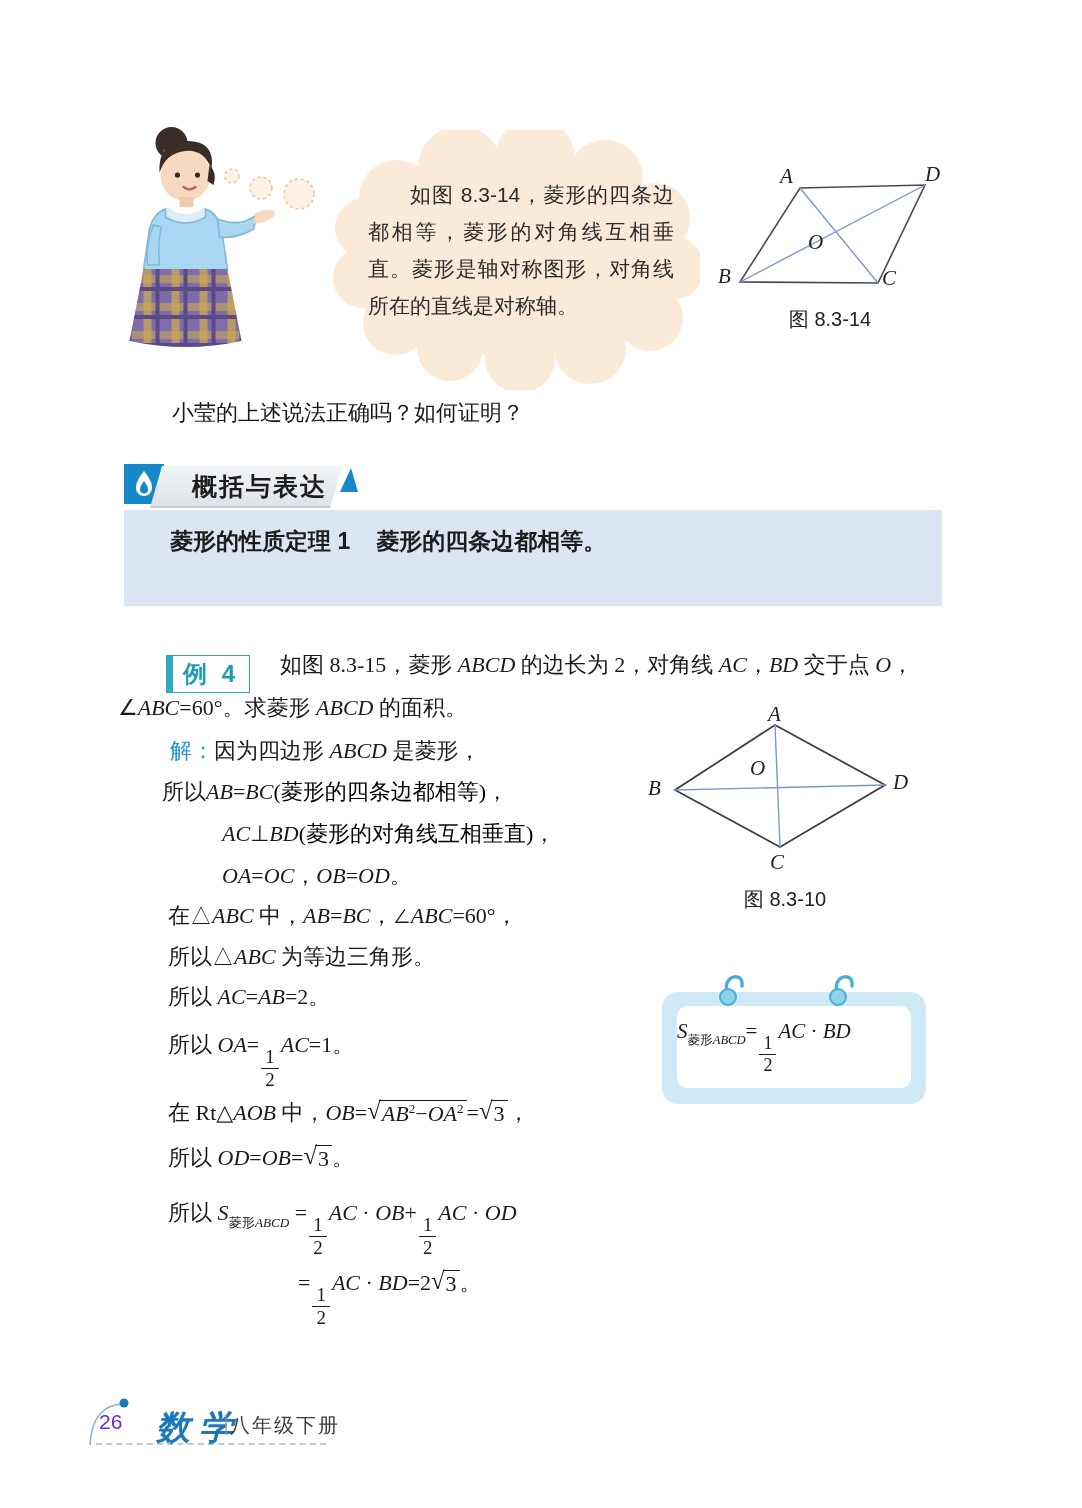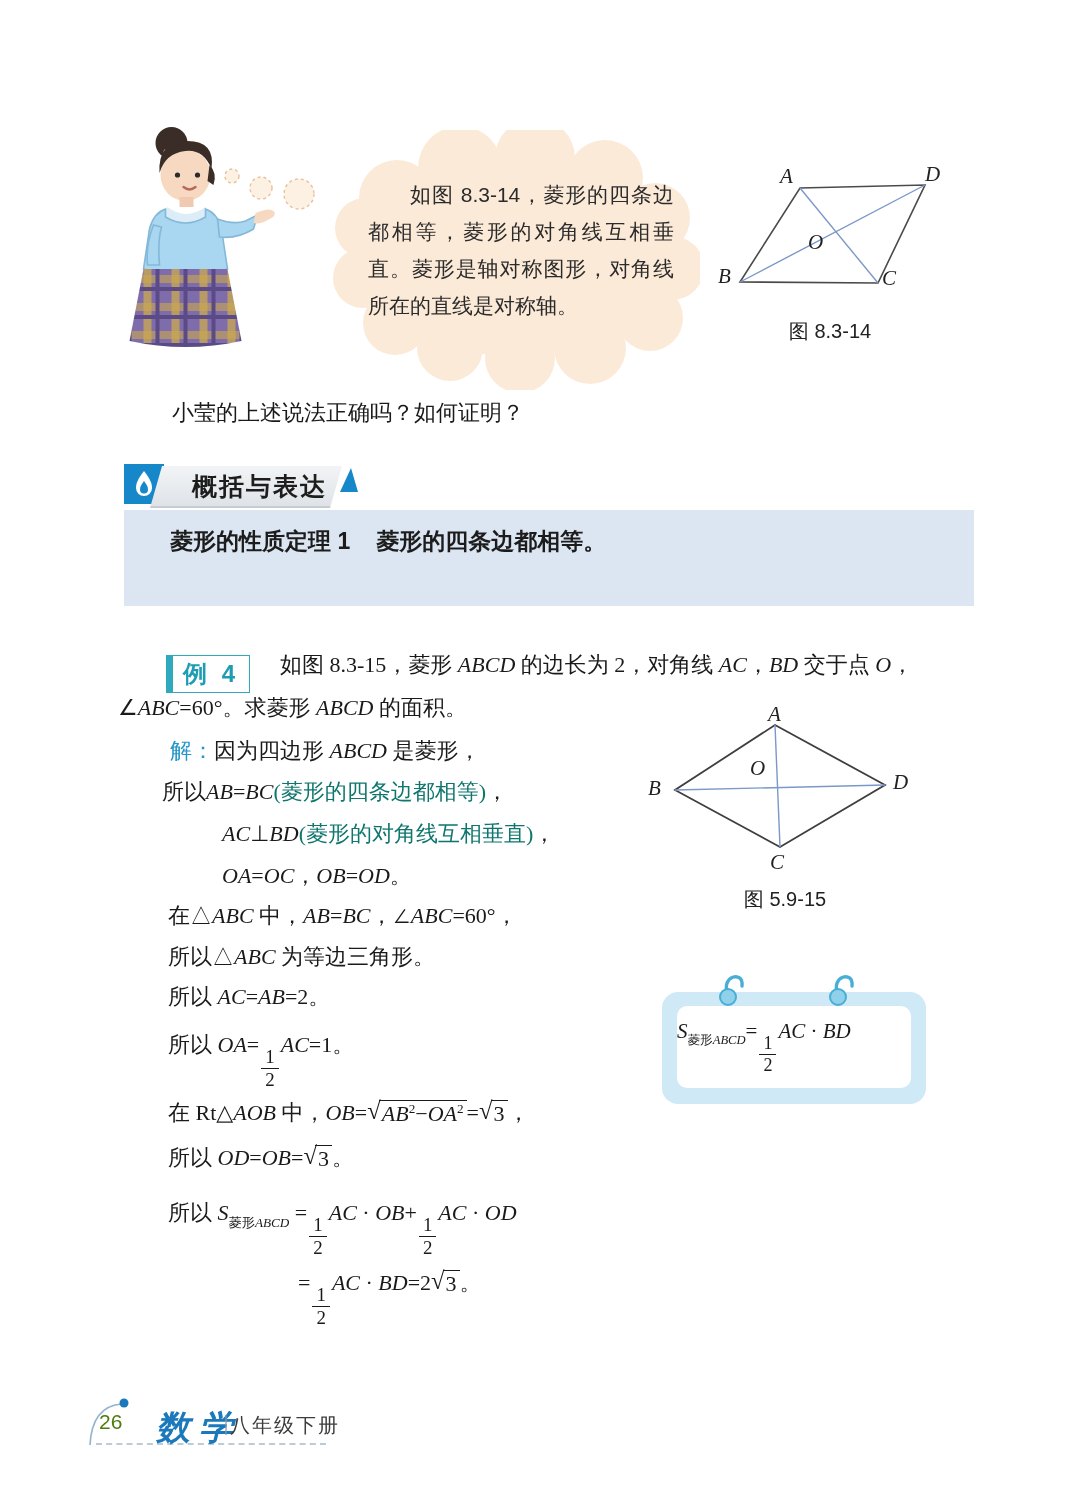--- a/index.html
+++ b/index.html
@@ -21,53 +21,53 @@
   
   #flame-box{position:absolute;left:124px;top:464px;width:40px;height:40px;background:#1687c9;}
   #banner{position:absolute;left:156px;top:466px;width:180px;height:40px;
     background:linear-gradient(#f2f4f6,#dfe3e8);transform:skewX(-16deg);
     border-bottom:2px solid #c6ccd3;}
   #banner-title{position:absolute;left:192px;top:470px;font-size:25px;font-weight:bold;color:#1d1d1d;letter-spacing:2px;}
   #banner-tri{position:absolute;left:340px;top:468px;width:0;height:0;
     border-left:11px solid transparent;border-right:7px solid transparent;border-bottom:24px solid #1687c9;}
 
   
-  #theorem-box{position:absolute;left:124px;top:510px;width:818px;height:96px;background:#dce6f2;padding-left:32px;}
+  #theorem-box{position:absolute;left:124px;top:510px;width:818px;height:96px;background:#dce6f2;}
   .theorem-line{position:absolute;left:46px;font-size:23px;font-weight:bold;color:#1c1c1c;white-space:nowrap;}
   .theorem-line .tlabel{margin-right:26px;}
 
   
   #example-badge{position:absolute;left:166px;top:643px;width:76px;height:36px;
     background:#fff;border:1.5px solid #2fa9bd;border-left:7px solid #2fa9bd;
     display:flex;align-items:center;justify-content:center;
     font-size:24px;font-weight:bold;color:#1e9cb4;letter-spacing:4px;margin-top:12px;}
 
   
   .mline{position:absolute;font-family:"Liberation Serif",serif;font-size:22px;color:#1a1a1a;white-space:nowrap;}
   .mi{font-style:italic;font-family:"Liberation Serif",serif;}
   .mblue{color:#2596c8;}
-  .mteal{color:#0f766e;}
+  .mteal{color:#000000;}
   .mfrac{display:inline-flex;flex-direction:column;align-items:center;vertical-align:-0.6em;
     font-size:0.86em;line-height:1.05;margin:0 2px;}
   .fnum{padding:0 4px 1px;}
   .fden{border-top:1.5px solid #1a1a1a;padding:1px 4px 0;}
   .msqrt{display:inline-flex;align-items:flex-start;}
   .rsign{font-size:1.12em;line-height:1;margin-right:-2px;transform:translateY(-1px);}
   .rad{border-top:1.5px solid #1a1a1a;padding:0 3px 0 3px;line-height:1.2;}
   .msub{font-size:0.6em;vertical-align:-0.5em;letter-spacing:0;}
   .msup{font-size:0.6em;vertical-align:super;}
 
   
   #card-outer{position:absolute;left:662px;top:992px;width:264px;height:112px;background:#cfe9f7;border-radius:16px;}
   #card-inner{position:absolute;left:677px;top:1006px;width:234px;height:82px;background:#ffffff;border-radius:10px;
     display:flex;align-items:center;}
 
   
   #footer-dash{position:absolute;left:96px;top:1443px;width:230px;border-top:2px dashed #bccbd9;}
-  #page-number{position:absolute;left:99px;top:1410px;font-size:21px;color:#4d7c0f;}
+  #page-number{position:absolute;left:99px;top:1410px;font-size:21px;color:#6d28d9;}
   #footer-subject{position:absolute;left:156px;top:1405px;font-size:34px;font-weight:bold;font-style:italic;
     color:#1b79bb;letter-spacing:9px;}
   #footer-sep{position:absolute;left:216px;top:1410px;font-size:20px;color:#8a98a6;}
   #footer-volume{position:absolute;left:230px;top:1412px;font-size:20px;color:#3c3c3c;letter-spacing:2px;}
 </style>
 </head>
 <body>
 
 <div id="page">
 
@@ -133,21 +133,21 @@
   <svg class="abs" style="left:705px;top:150px;" width="250" height="150" viewBox="0 0 250 150">
     <polygon points="95,38 220,35 173,133 35,132" fill="none" stroke="#4a4a4a" stroke-width="1.6"></polygon>
     <line x1="95" y1="38" x2="173" y2="133" stroke="#7b98c9" stroke-width="1.4"></line>
     <line x1="35" y1="132" x2="220" y2="35" stroke="#7b98c9" stroke-width="1.4"></line>
   </svg>
   <span class="fig-label" style="left:780px;top:164px;">A</span>
   <span class="fig-label" style="left:925px;top:162px;">D</span>
   <span class="fig-label" style="left:718px;top:264px;">B</span>
   <span class="fig-label" style="left:882px;top:266px;">C</span>
   <span class="fig-label" style="left:808px;top:230px;">O</span>
-  <div class="fig-caption" style="left:705px;top:306px;width:250px;margin-top:12px;">图 8.3-14</div>
+  <div class="fig-caption" style="left:705px;top:306px;width:250px;">图 8.3-14</div>
 
   <div class="abs cjk" style="left:172px;top:398px;">小莹的上述说法正确吗？如何证明？</div>
 
   <div id="flame-box">
     <svg width="40" height="40" viewBox="0 0 40 40">
       <path d="M20,7 C14,15 12,19 12,24 a8,8 0 0 0 16,0 C28,19 26,15 20,7 Z" fill="#ffffff"></path>
       <path d="M20,17 C17,21 16,23 16,25.5 a4,4 0 0 0 8,0 C24,23 23,21 20,17 Z" fill="#1687c9"></path>
     </svg>
   </div>
   <div id="banner"></div>
@@ -204,21 +204,21 @@
   <svg class="abs" style="left:645px;top:700px;" width="280" height="175" viewBox="0 0 280 175">
     <polygon points="130,25 240,85 135,147 30,90" fill="none" stroke="#3f3f3f" stroke-width="1.8"></polygon>
     <line x1="130" y1="25" x2="135" y2="147" stroke="#7b98c9" stroke-width="1.4"></line>
     <line x1="30" y1="90" x2="240" y2="85" stroke="#7b98c9" stroke-width="1.4"></line>
   </svg>
   <span class="fig-label" style="left:768px;top:702px;">A</span>
   <span class="fig-label" style="left:648px;top:776px;">B</span>
   <span class="fig-label" style="left:893px;top:770px;">D</span>
   <span class="fig-label" style="left:770px;top:850px;">C</span>
   <span class="fig-label" style="left:750px;top:756px;">O</span>
-  <div class="fig-caption" style="left:645px;top:886px;width:280px;">图 5.9-15</div>
+  <div class="fig-caption" style="left:645px;top:886px;width:280px;">图 8.3-10</div>
 
   <div id="card-outer"></div>
   <svg class="abs" style="left:662px;top:968px;" width="264" height="44" viewBox="0 0 264 44">
     <path d="M66,26 C58,8 82,2 80,18" fill="none" stroke="#49aed6" stroke-width="3.4" stroke-linecap="round"></path>
     <circle cx="66" cy="29" r="8" fill="#8fd0ea" stroke="#49aed6" stroke-width="2"></circle>
     <path d="M176,26 C168,8 192,2 190,18" fill="none" stroke="#49aed6" stroke-width="3.4" stroke-linecap="round"></path>
     <circle cx="176" cy="29" r="8" fill="#8fd0ea" stroke="#49aed6" stroke-width="2"></circle>
   </svg>
   <div id="card-inner">
     <span class="mline" style="position:static;font-size:21px;"><span class="mi">S</span><span class="msub">菱形<span class="mi">ABCD</span></span>=<span class="mfrac">

